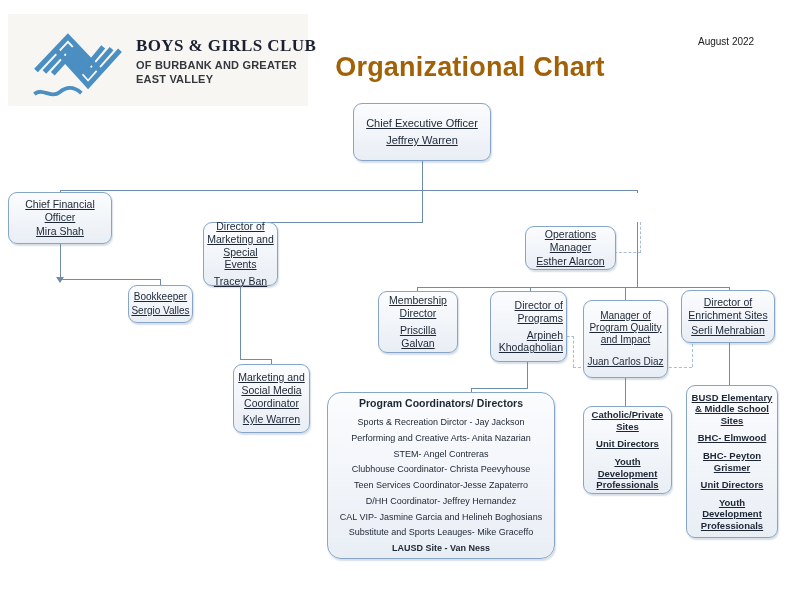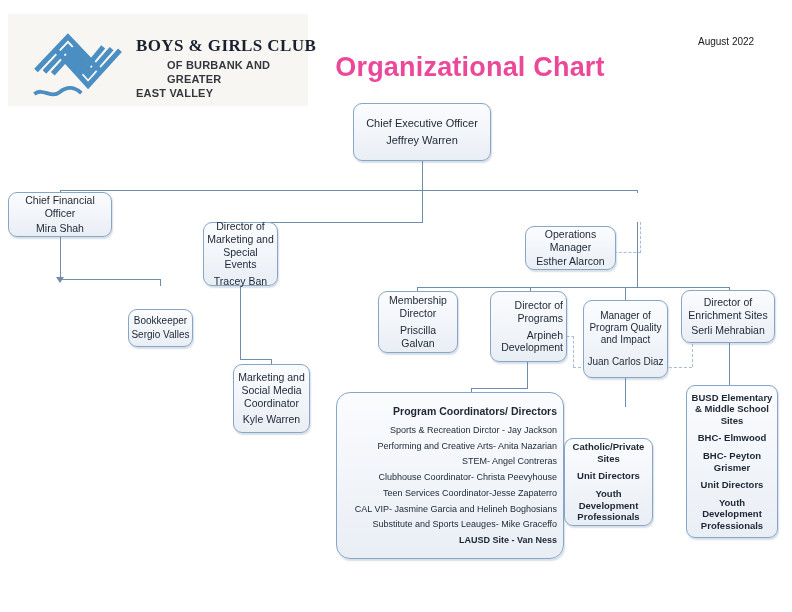--- a/index.html
+++ b/index.html
@@ -5,34 +5,34 @@
   html,body{margin:0;padding:0;background:#ffffff;}
   .canvas{position:relative;width:792px;height:612px;background:#ffffff;overflow:hidden;
           font-family:"Liberation Sans", sans-serif;color:#1c2634;padding-left:38px;}
 
   
   .logo-panel{position:absolute;left:8px;top:14px;width:300px;height:92px;background:#f7f6f3;}
   .logo-mark{position:absolute;left:14px;top:6px;width:112px;height:84px;}
   .logo-text{position:absolute;left:128px;top:22px;width:172px;}
   .logo-name{font-family:"Liberation Serif", serif;font-weight:bold;font-size:17px;
              letter-spacing:.4px;color:#1b2030;white-space:nowrap;}
-  .logo-sub{font-weight:bold;font-size:11px;color:#34383e;letter-spacing:.2px;margin-top:3px;line-height:1.25;margin-left:31px;}
+  .logo-sub{font-weight:bold;font-size:11px;color:#34383e;letter-spacing:.2px;margin-top:3px;line-height:1.25;}
   .logo-sub2{font-weight:bold;font-size:11px;color:#34383e;letter-spacing:.2px;line-height:1.25;}
 
   .page-title{position:absolute;left:320px;top:52px;width:300px;text-align:center;
-              font-size:27px;font-weight:700;color:#ec4899;letter-spacing:.2px;}
+              font-size:27px;font-weight:700;color:#a16207;letter-spacing:.2px;}
   .date-label{position:absolute;left:698px;top:36px;font-size:10px;color:#1a1a1a;}
 
   
   .node{position:absolute;box-sizing:border-box;border:1.2px solid #87a5c6;border-radius:9px;
         background:linear-gradient(180deg,#fbfcfe 0%,#e9eef5 100%);
         color:#1c2634;text-align:center;display:flex;flex-direction:column;
         justify-content:center;gap:4px;padding:3px 3px;font-size:10.5px;line-height:1.22;z-index:2;
         box-shadow:1px 1.5px 1.5px rgba(110,135,170,.28);}
-  .node .nt,.node .nn,.node .nx{white-space:normal;}
+  .node .nt,.node .nn,.node .nx{white-space:normal;text-decoration:underline;}
   .node-sm{font-size:10px;gap:10px;}
   .node-bold{font-weight:bold;font-size:9.5px;gap:6px;}
 
   
   .pc-box{justify-content:center;gap:0;padding:6px 6px;}
   .pc-title{font-weight:bold;font-size:10.5px;margin-bottom:5px;}
   .pc-item{font-size:9px;white-space:nowrap;margin:2.4px 0;}
   .pc-footer{font-weight:bold;font-size:9px;margin-top:2.5px;}
 
   
@@ -107,80 +107,81 @@
   <div class="dhline" style="left:567px;top:336px;width:7px;"></div>
   <div class="dvline" style="left:573px;top:336px;height:31px;"></div>
   <div class="dhline" style="left:573px;top:367px;width:119px;"></div>
   <div class="dvline" style="left:692px;top:344px;height:23px;"></div>
 
   <div class="node" style="left:353px;top:103px;width:138px;height:58px;font-size:11px;">
     <div class="nt">Chief Executive Officer</div>
     <div class="nn">Jeffrey Warren</div>
   </div>
 
-  <div class="node" style="left:8px;top:192px;width:104px;height:45px;gap:2px;">
+  <div class="node" style="left:8px;top:192px;width:104px;height:52px;gap:2px;">
     <div class="nt">Chief Financial Officer</div>
     <div class="nn">Mira Shah</div>
   </div>
 
 
   <div class="node" style="left:203px;top:222px;width:75px;height:64px;">
     <div class="nt">Director of Marketing and Special Events</div>
     <div class="nn">Tracey Ban</div>
   </div>
 
   <div class="node" style="left:525px;top:226px;width:91px;height:44px;gap:2px;">
     <div class="nt">Operations Manager</div>
     <div class="nn">Esther Alarcon</div>
   </div>
 
 
-  <div class="node node-sm" style="left:128px;top:285px;width:65px;height:38px;gap:1px;padding:2px 1px;margin-top:24px;">
+  <div class="node node-sm" style="left:128px;top:285px;width:65px;height:38px;gap:1px;padding:2px 1px;">
     <div class="nt">Bookkeeper</div>
     <div class="nn">Sergio Valles</div>
   </div>
 
   <div class="node" style="left:378px;top:291px;width:80px;height:62px;">
     <div class="nt">Membership Director</div>
     <div class="nn">Priscilla Galvan</div>
   </div>
 
   <div class="node" style="left:490px;top:291px;width:77px;height:71px;text-align:right;">
     <div class="nt">Director of Programs</div>
-    <div class="nn">Arpineh Development</div>
+    <div class="nn">Arpineh Khodagholian</div>
   </div>
 
   <div class="node node-sm" style="left:583px;top:300px;width:85px;height:78px;">
     <div class="nt">Manager of Program Quality and Impact</div>
     <div class="nn">Juan Carlos Diaz</div>
   </div>
 
   <div class="node" style="left:681px;top:290px;width:94px;height:53px;gap:3px;">
     <div class="nt">Director of Enrichment Sites</div>
     <div class="nn">Serli Mehrabian</div>
   </div>
 
   <div class="node" style="left:233px;top:364px;width:77px;height:69px;">
     <div class="nt">Marketing and Social Media Coordinator</div>
     <div class="nn">Kyle Warren</div>
   </div>
 
-  <div class="node pc-box" style="left:336px;top:392px;width:228px;height:167px;border-radius:14px;text-align:right;">
+  <div class="node pc-box" style="left:327px;top:392px;width:228px;height:167px;border-radius:14px;">
     <div class="pc-title">Program Coordinators/ Directors</div>
     <div class="pc-item">Sports &amp; Recreation Dirctor - Jay Jackson</div>
     <div class="pc-item">Performing and Creative Arts- Anita Nazarian</div>
     <div class="pc-item">STEM- Angel Contreras</div>
     <div class="pc-item">Clubhouse Coordinator- Christa Peevyhouse</div>
     <div class="pc-item">Teen Services Coordinator-Jesse Zapaterro</div>
+    <div class="pc-item">D/HH Coordinator- Jeffrey Hernandez</div>
     <div class="pc-item">CAL VIP- Jasmine Garcia and Helineh Boghosians</div>
     <div class="pc-item">Substitute and Sports Leauges- Mike Graceffo</div>
     <div class="pc-footer">LAUSD Site - Van Ness</div>
   </div>
 
-  <div class="node node-bold" style="left:564px;top:406px;width:89px;height:88px;margin-top:32px;">
+  <div class="node node-bold" style="left:583px;top:406px;width:89px;height:88px;">
     <div class="nt">Catholic/Private Sites</div>
     <div class="nt">Unit Directors</div>
     <div class="nt">Youth Development Professionals</div>
   </div>
 
   <div class="node node-bold" style="left:686px;top:385px;width:92px;height:153px;">
     <div class="nt">BUSD Elementary &amp; Middle School Sites</div>
     <div class="nt">BHC- Elmwood</div>
     <div class="nt">BHC- Peyton Grismer</div>
     <div class="nt">Unit Directors</div>

